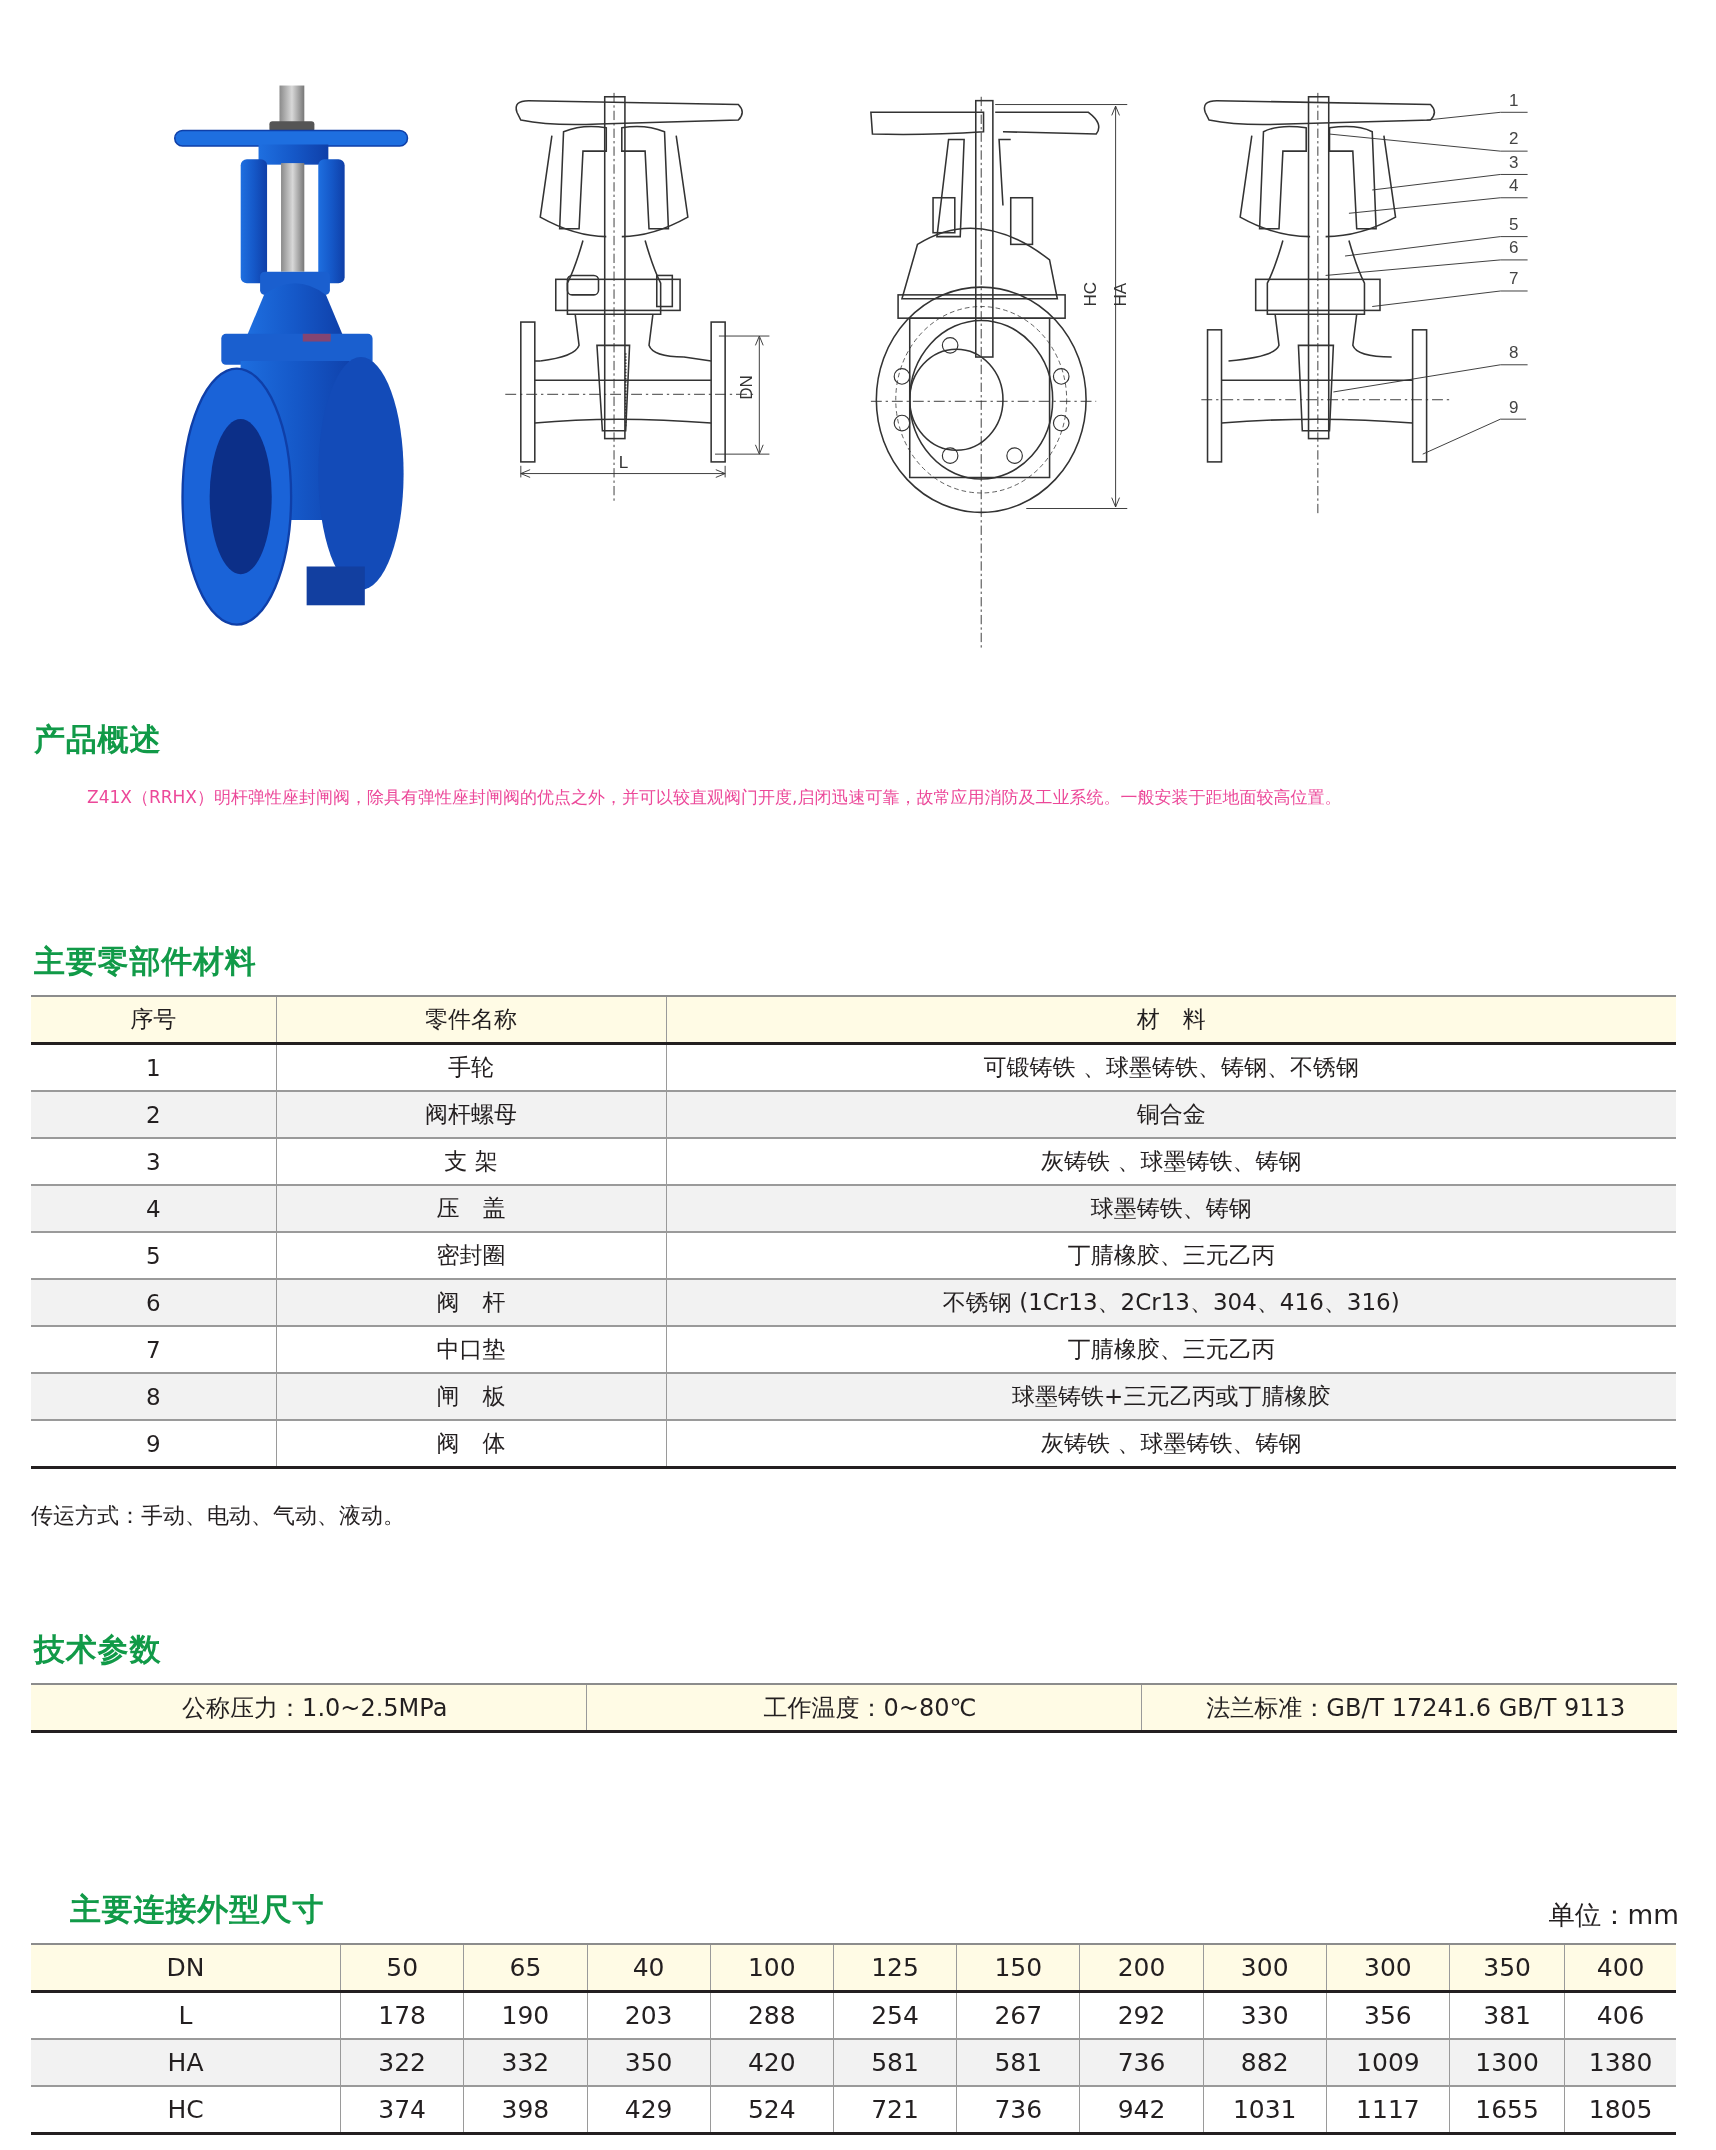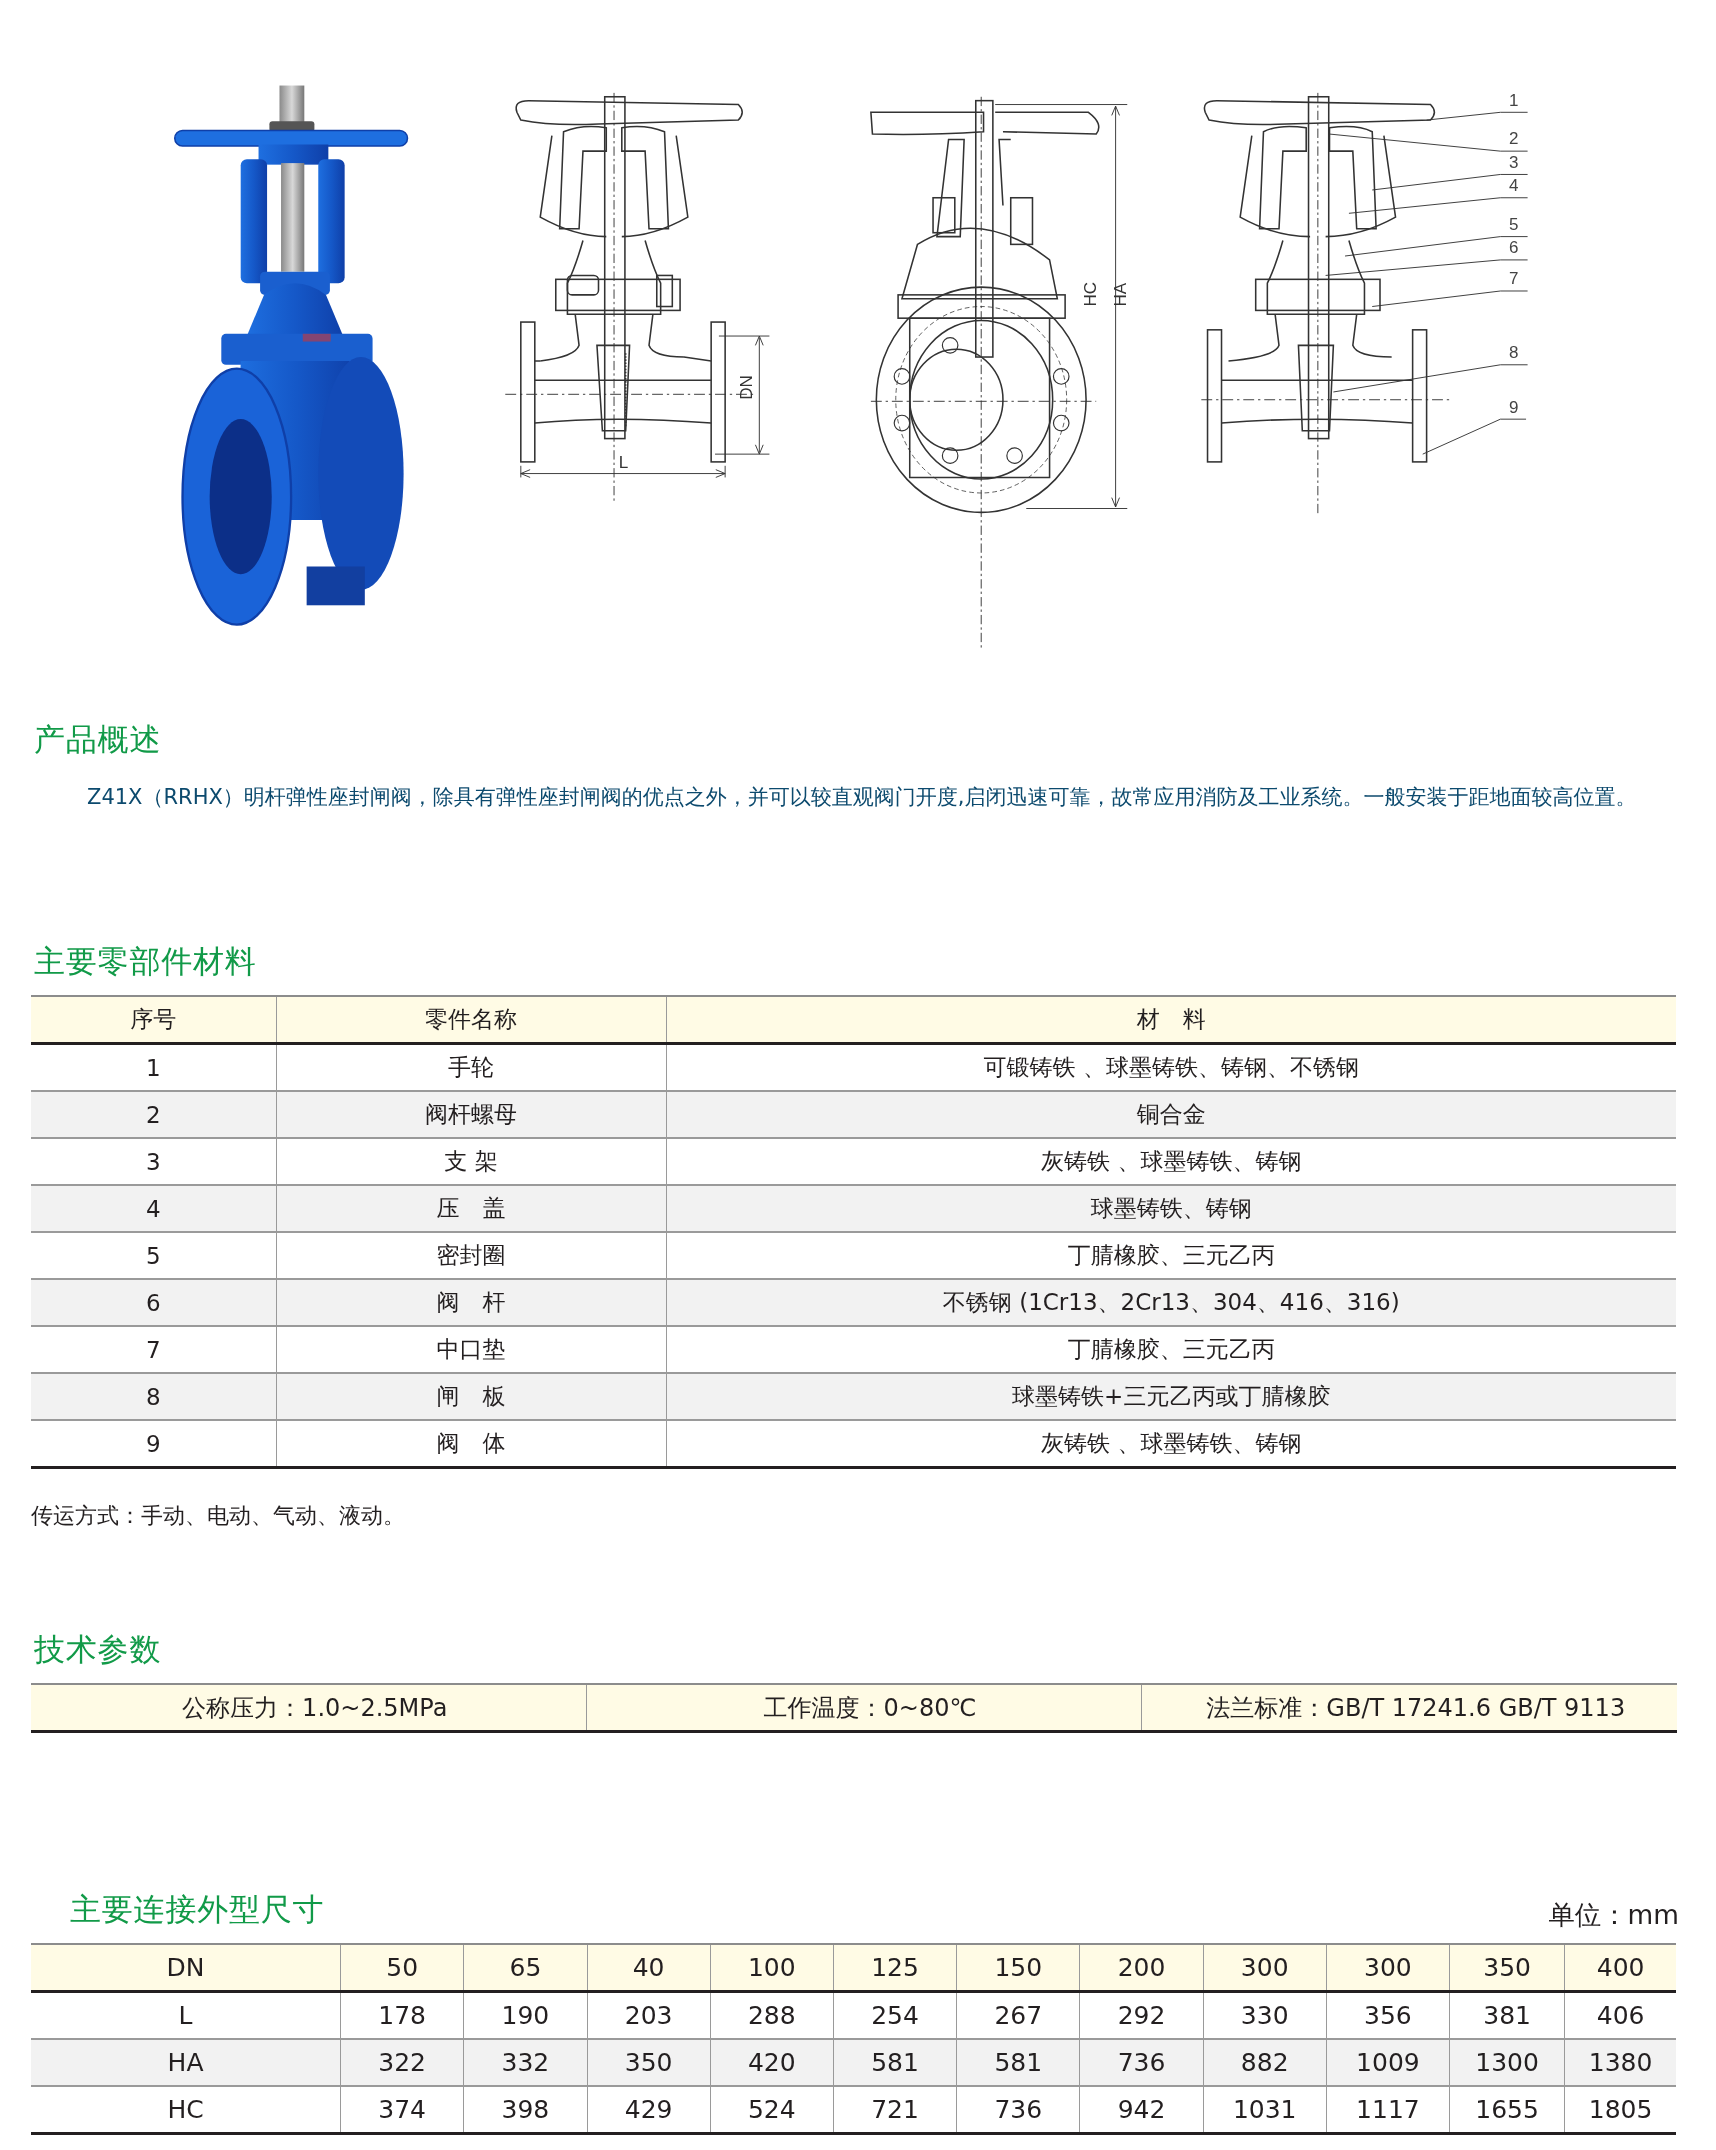--- a/index.html
+++ b/index.html
@@ -1,20 +1,20 @@
 <!DOCTYPE html>
 <html style="font-size:12.4px"><head>
 <meta charset="utf-8">
 <style>
   html, body { margin:0; padding:0; background:#ffffff; }
   body { width:1717px; height:2151px; position:relative; overflow:hidden;
          font-family:"DejaVu Sans", "Liberation Sans", sans-serif; color:#231f20; }
   .abs { position:absolute; }
-  .heading { position:absolute; left:34px; font-size:31px; font-weight:normal; color:#119a48; letter-spacing:0.8px; line-height:37px; white-space:nowrap; }
-  .para { position:absolute; left:31px; width:1652px; font-size:21px; line-height:36px; color:#0c4a6e; }
+  .heading { position:absolute; left:34px; font-size:31px; font-weight:bold; color:#119a48; letter-spacing:0.8px; line-height:37px; white-space:nowrap; }
+  .para { position:absolute; left:31px; width:1652px; font-size:17px; line-height:36px; color:#ec4899; }
   .para .indent { display:inline-block; width:56px; }
   table { border-collapse:collapse; position:absolute; table-layout:fixed; }
   td, th { text-align:center; font-weight:normal; color:#231f20; padding:0; }
   
   #parts { left:31px; top:995px; width:1645px; border-top:2.3px solid #8c8c8c; border-bottom:3.9px solid #231f20; font-size:23px; }
   #parts thead th { background:#fffbe5; height:45px; border-bottom:3.9px solid #231f20; }
   #parts td, #parts th { border-left:1.6px solid #9a9a9a; }
   #parts td:first-child, #parts th:first-child { border-left:none; }
   #parts tbody td { height:45px; border-top:2.3px solid #9a9a9a; }
   #parts tbody tr:first-child td { border-top:none; }

